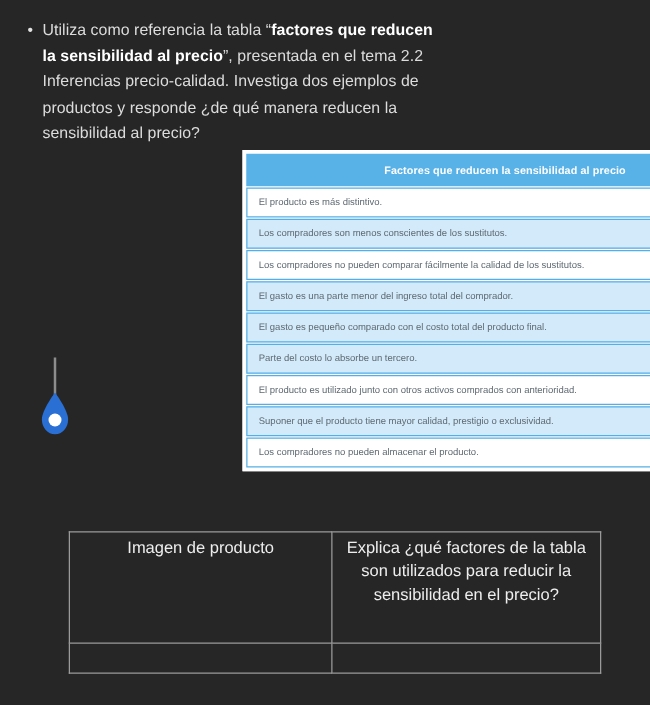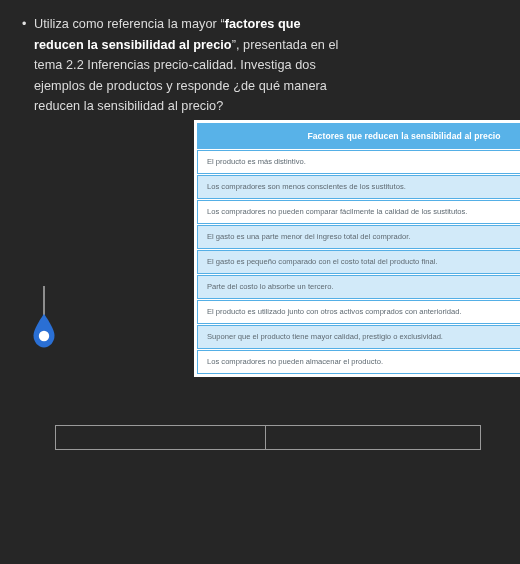--- a/index.html
+++ b/index.html
@@ -127,21 +127,21 @@
   tr.row-head td { height: 84px; }
   tr.row-foto td { height: 20px; }
   tr.row-blank td { height: 19px; }
 </style>
 </head>
 <body>
 
 <div id="instruction-block">
   <div class="bullet-row">
     <span class="bullet-dot">•</span>
-    <span class="bullet-text"><span>Utiliza como referencia la mayor “</span><b>factores que reducen la sensibilidad al precio</b><span>”, presentada en el tema 2.2 Inferencias precio-calidad. Investiga dos ejemplos de productos y responde ¿de qué manera reducen la sensibilidad al precio?</span></span>
+    <span class="bullet-text"><span>Utiliza como referencia la tabla “</span><b>factores que reducen la sensibilidad al precio</b><span>”, presentada en el tema 2.2 Inferencias precio-calidad. Investiga dos ejemplos de productos y responde ¿de qué manera reducen la sensibilidad al precio?</span></span>
   </div>
 </div>
 
 <div id="factors-table">
   <div id="factors-header">Factores que reducen la sensibilidad al precio</div>
   <div class="factor-row">El producto es más distintivo.</div>
   <div class="factor-row alt">Los compradores son menos conscientes de los sustitutos.</div>
   <div class="factor-row">Los compradores no pueden comparar fácilmente la calidad de los sustitutos.</div>
   <div class="factor-row alt">El gasto es una parte menor del ingreso total del comprador.</div>
   <div class="factor-row alt">El gasto es pequeño comparado con el costo total del producto final.</div>
@@ -154,18 +154,22 @@
 <div id="pin-marker">
   <div id="pin-stem"></div>
   <svg id="pin-drop" viewBox="0 0 22 34">
     <path d="M11 0 C11 0 0.5 14 0.5 21.5 C0.5 28 5.2 33.4 11 33.4 C16.8 33.4 21.5 28 21.5 21.5 C21.5 14 11 0 11 0 Z" fill="#2a6fd4"></path>
     <circle cx="11" cy="22" r="5.2" fill="#ffffff"></circle>
   </svg>
 </div>
 
 <table id="answer-table">
   <tbody>
+      <tr class="row-head">
+    <td class="col-img">Imagen de producto</td>
+    <td class="col-exp">Explica ¿qué factores de la tabla son utilizados para reducir la sensibilidad en el precio?</td>
+  </tr>
   <tr class="row-blank">
     <td class="col-img"></td>
     <td class="col-exp"></td>
   </tr>
 </tbody>
   </table>
 
 </body></html>

